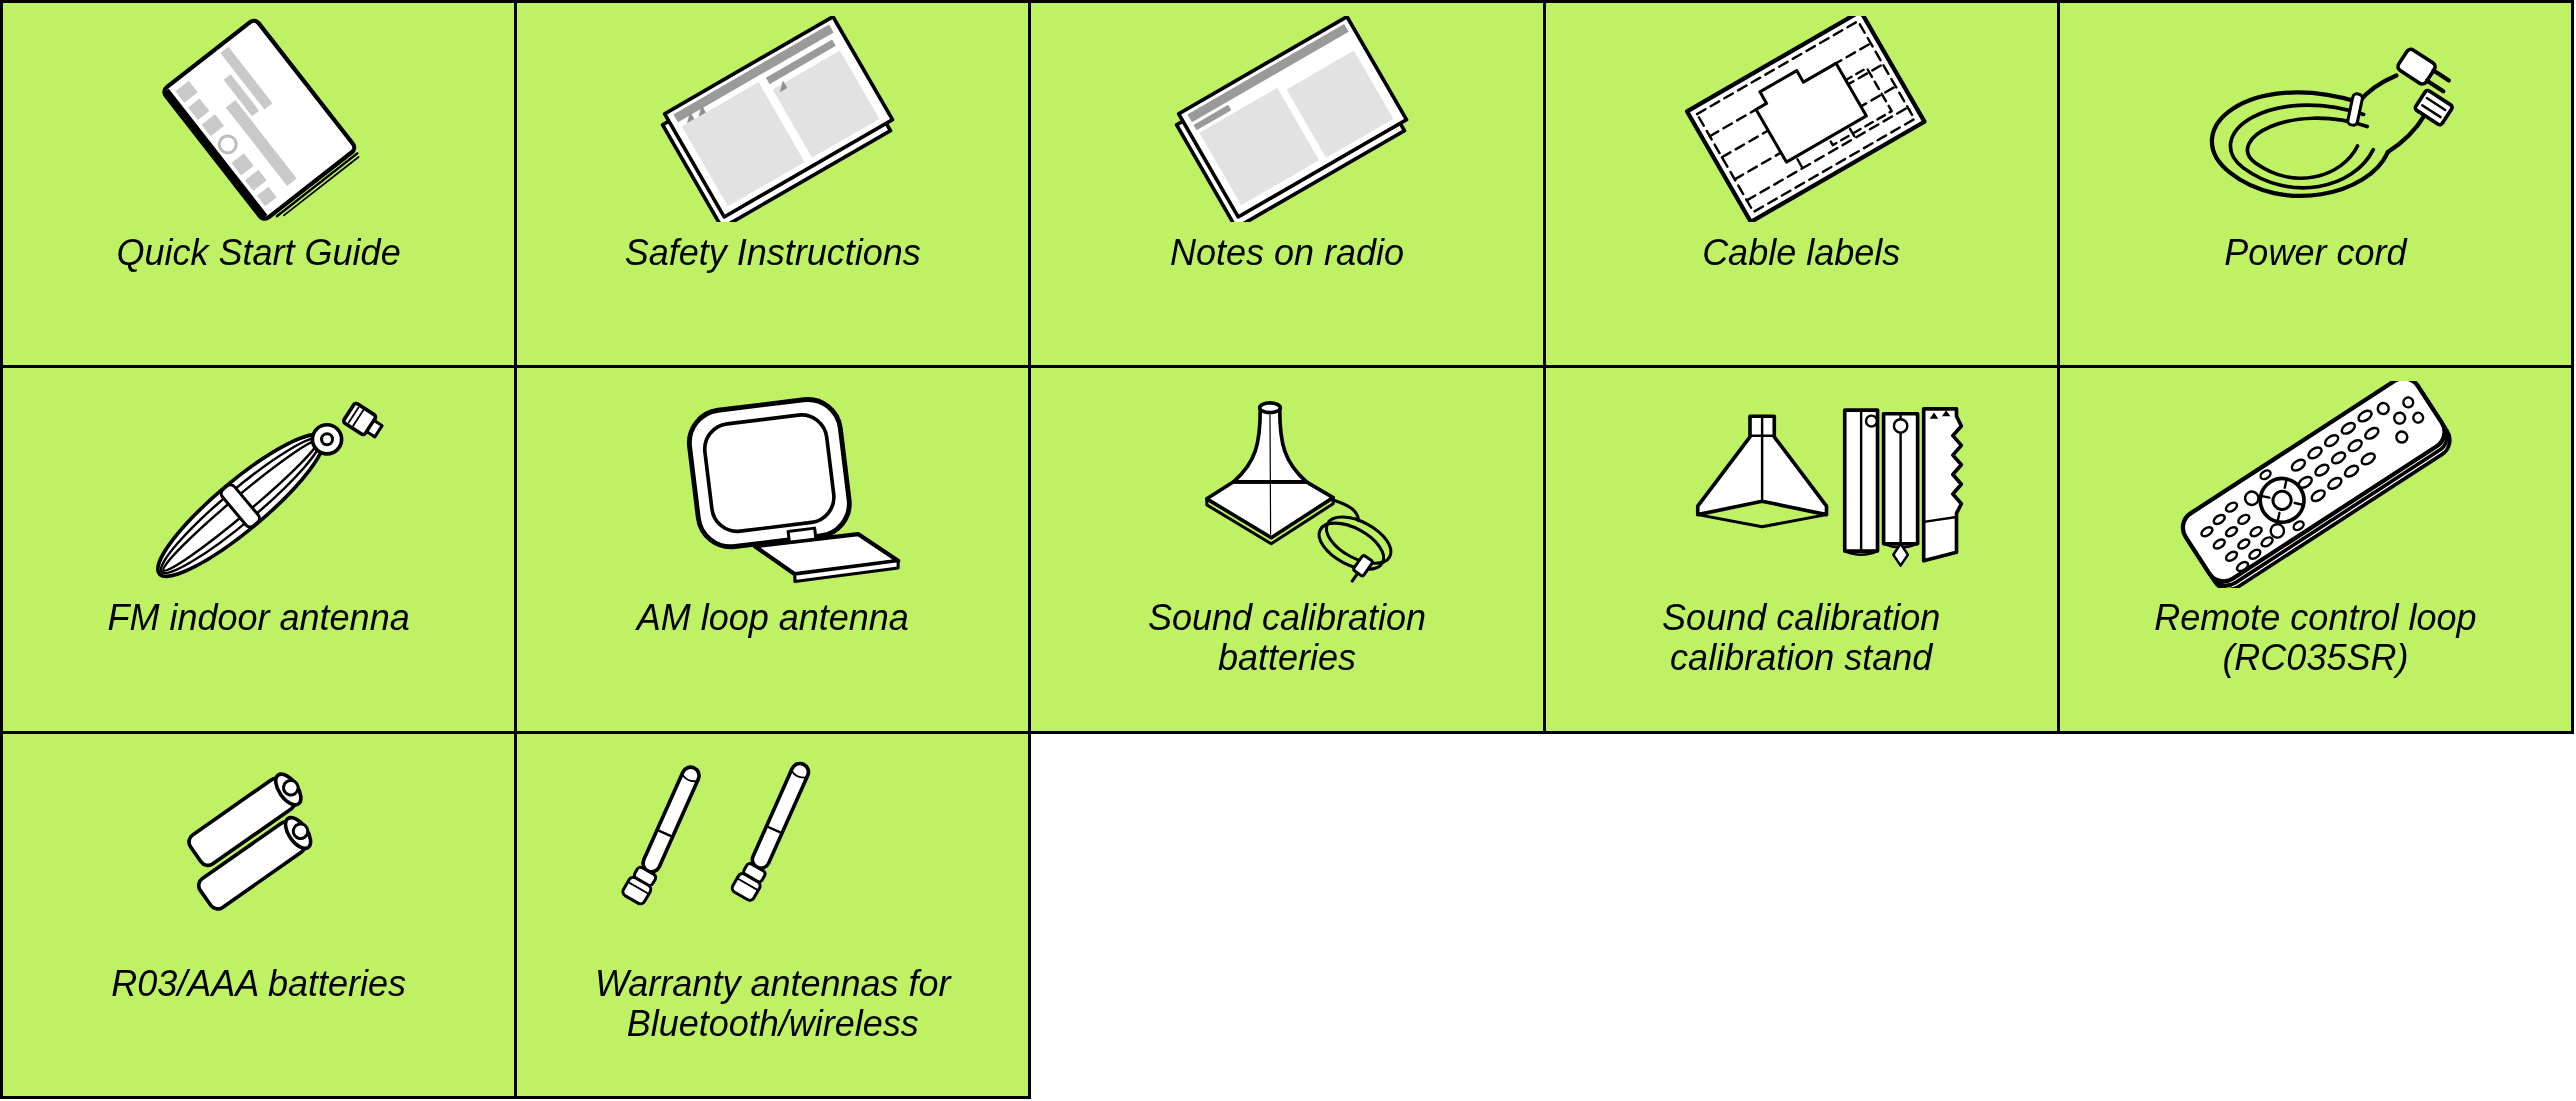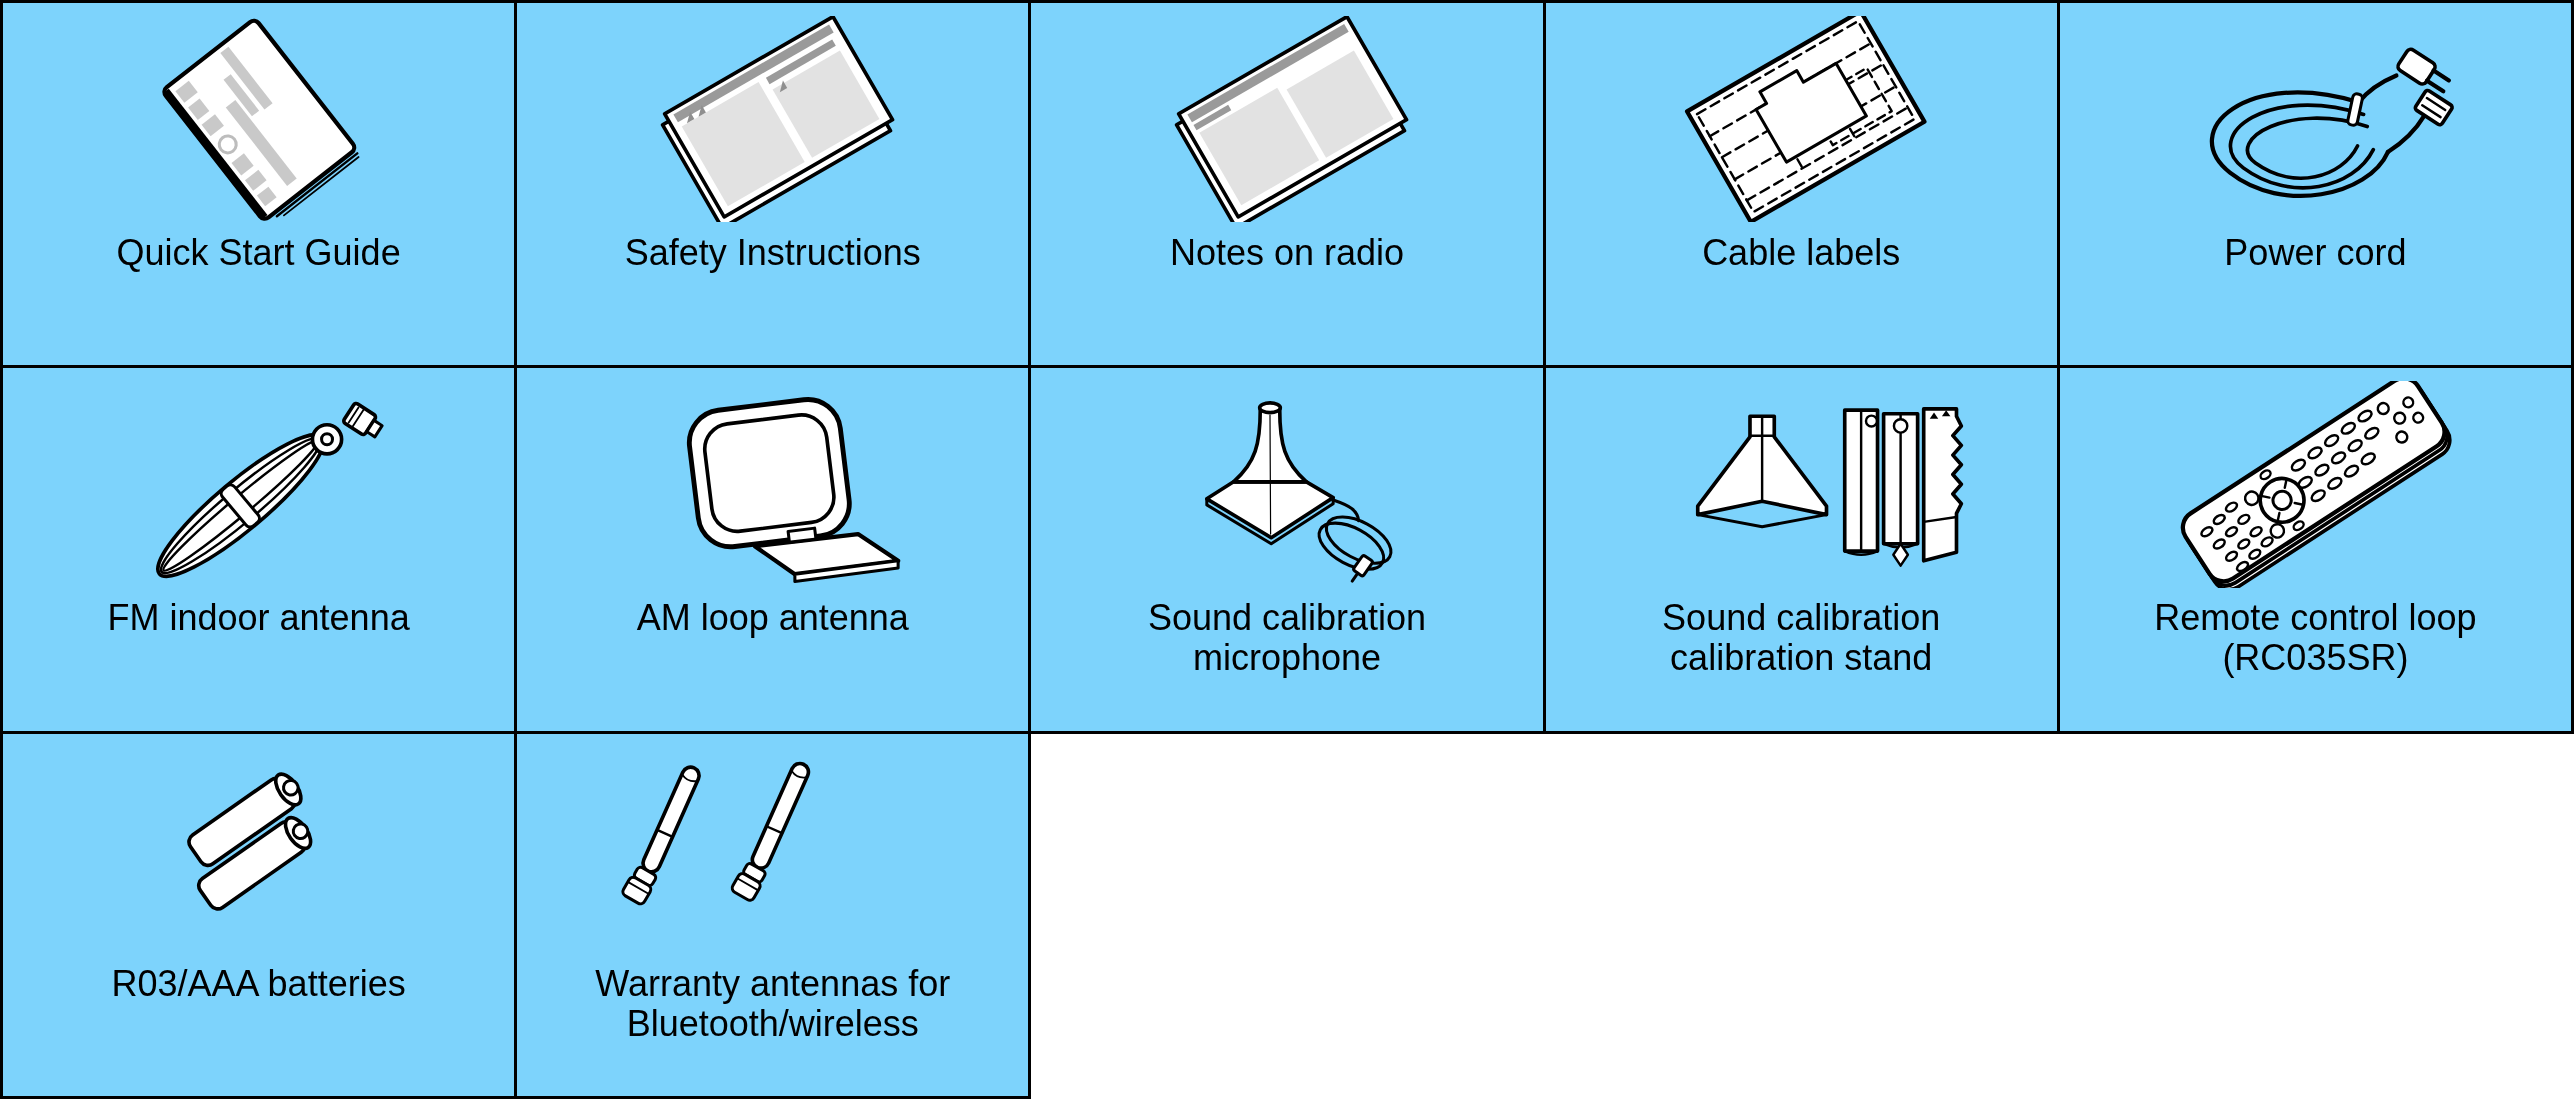--- a/index.html
+++ b/index.html
@@ -2,21 +2,21 @@
 <html style="font-size:12.2px"><head>
 <meta charset="utf-8">
 <style>
   html,body { margin:0; padding:0; background:#fff; }
   body { width:2576px; height:1101px; overflow:hidden;
          font-family:"Liberation Sans","DejaVu Sans",sans-serif; }
   .table { display:grid; grid-template-columns:repeat(5,1fr); grid-template-rows:repeat(3,1fr);
            width:2574px; height:1099px; box-sizing:border-box;
            border-top:3.1px solid #000; border-left:3.1px solid #000; background:#fff; }
   .cell { position:relative; border-right:3.1px solid #000; border-bottom:3.1px solid #000;
-          background:#7dd3fc; box-sizing:border-box; }
+          background:#bef264; box-sizing:border-box;font-style:italic; }
   .art { position:absolute; top:3.5%; left:50%; transform:translateX(-50%); height:57%; }
   .art svg { height:100%; width:auto; display:block; }
   .label { position:absolute; top:63.5%; left:0; right:0; text-align:center;
            font-size:36px; line-height:40px; color:#000; letter-spacing:0; }
   .art svg * { stroke-linecap:round; stroke-linejoin:round; }
   .k { stroke:#000; fill:#fff; }
   .n { stroke:#000; fill:none; }
   .g1 { fill:#e2e2e2; stroke:none; }
   .g2 { fill:#9a9a9a; stroke:none; }
   .g3 { fill:#c9c9c9; stroke:none; }
@@ -200,21 +200,21 @@
     <ellipse class="n" cx="398" cy="262" rx="58" ry="30" stroke-width="5" transform="rotate(28 398 262)"></ellipse>
     <ellipse class="n" cx="386" cy="272" rx="58" ry="30" stroke-width="5" transform="rotate(28 386 272)"></ellipse>
     <g transform="rotate(35 408 300)">
       <rect class="k" x="398" y="290" width="20" height="30" rx="4" stroke-width="5"></rect>
       <line class="n" x1="408" y1="320" x2="408" y2="336" stroke-width="5"></line>
     </g>
   </svg>
       </div>
     <div class="label">
       <div class="line">Sound calibration</div>
-      <div class="line">microphone</div>
+      <div class="line">batteries</div>
       <div class="line"></div>
     </div>
   </div>
     <div class="cell">
     <div class="art">
         <svg id="sound-calibration-microphone-stand-icon" viewBox="0 0 560 340">
     <path class="k" d="M196 58 L196 92 L110 206 L110 220 L216 198 L322 220 L322 206 L236 92 L236 58 Z" stroke-width="6"></path>
     <line class="n" x1="216" y1="58" x2="216" y2="196" stroke-width="4"></line>
     <line class="n" x1="196" y1="90" x2="236" y2="90" stroke-width="4"></line>
     <path class="n" d="M110 220 L216 240 L322 220" stroke-width="5"></path>

